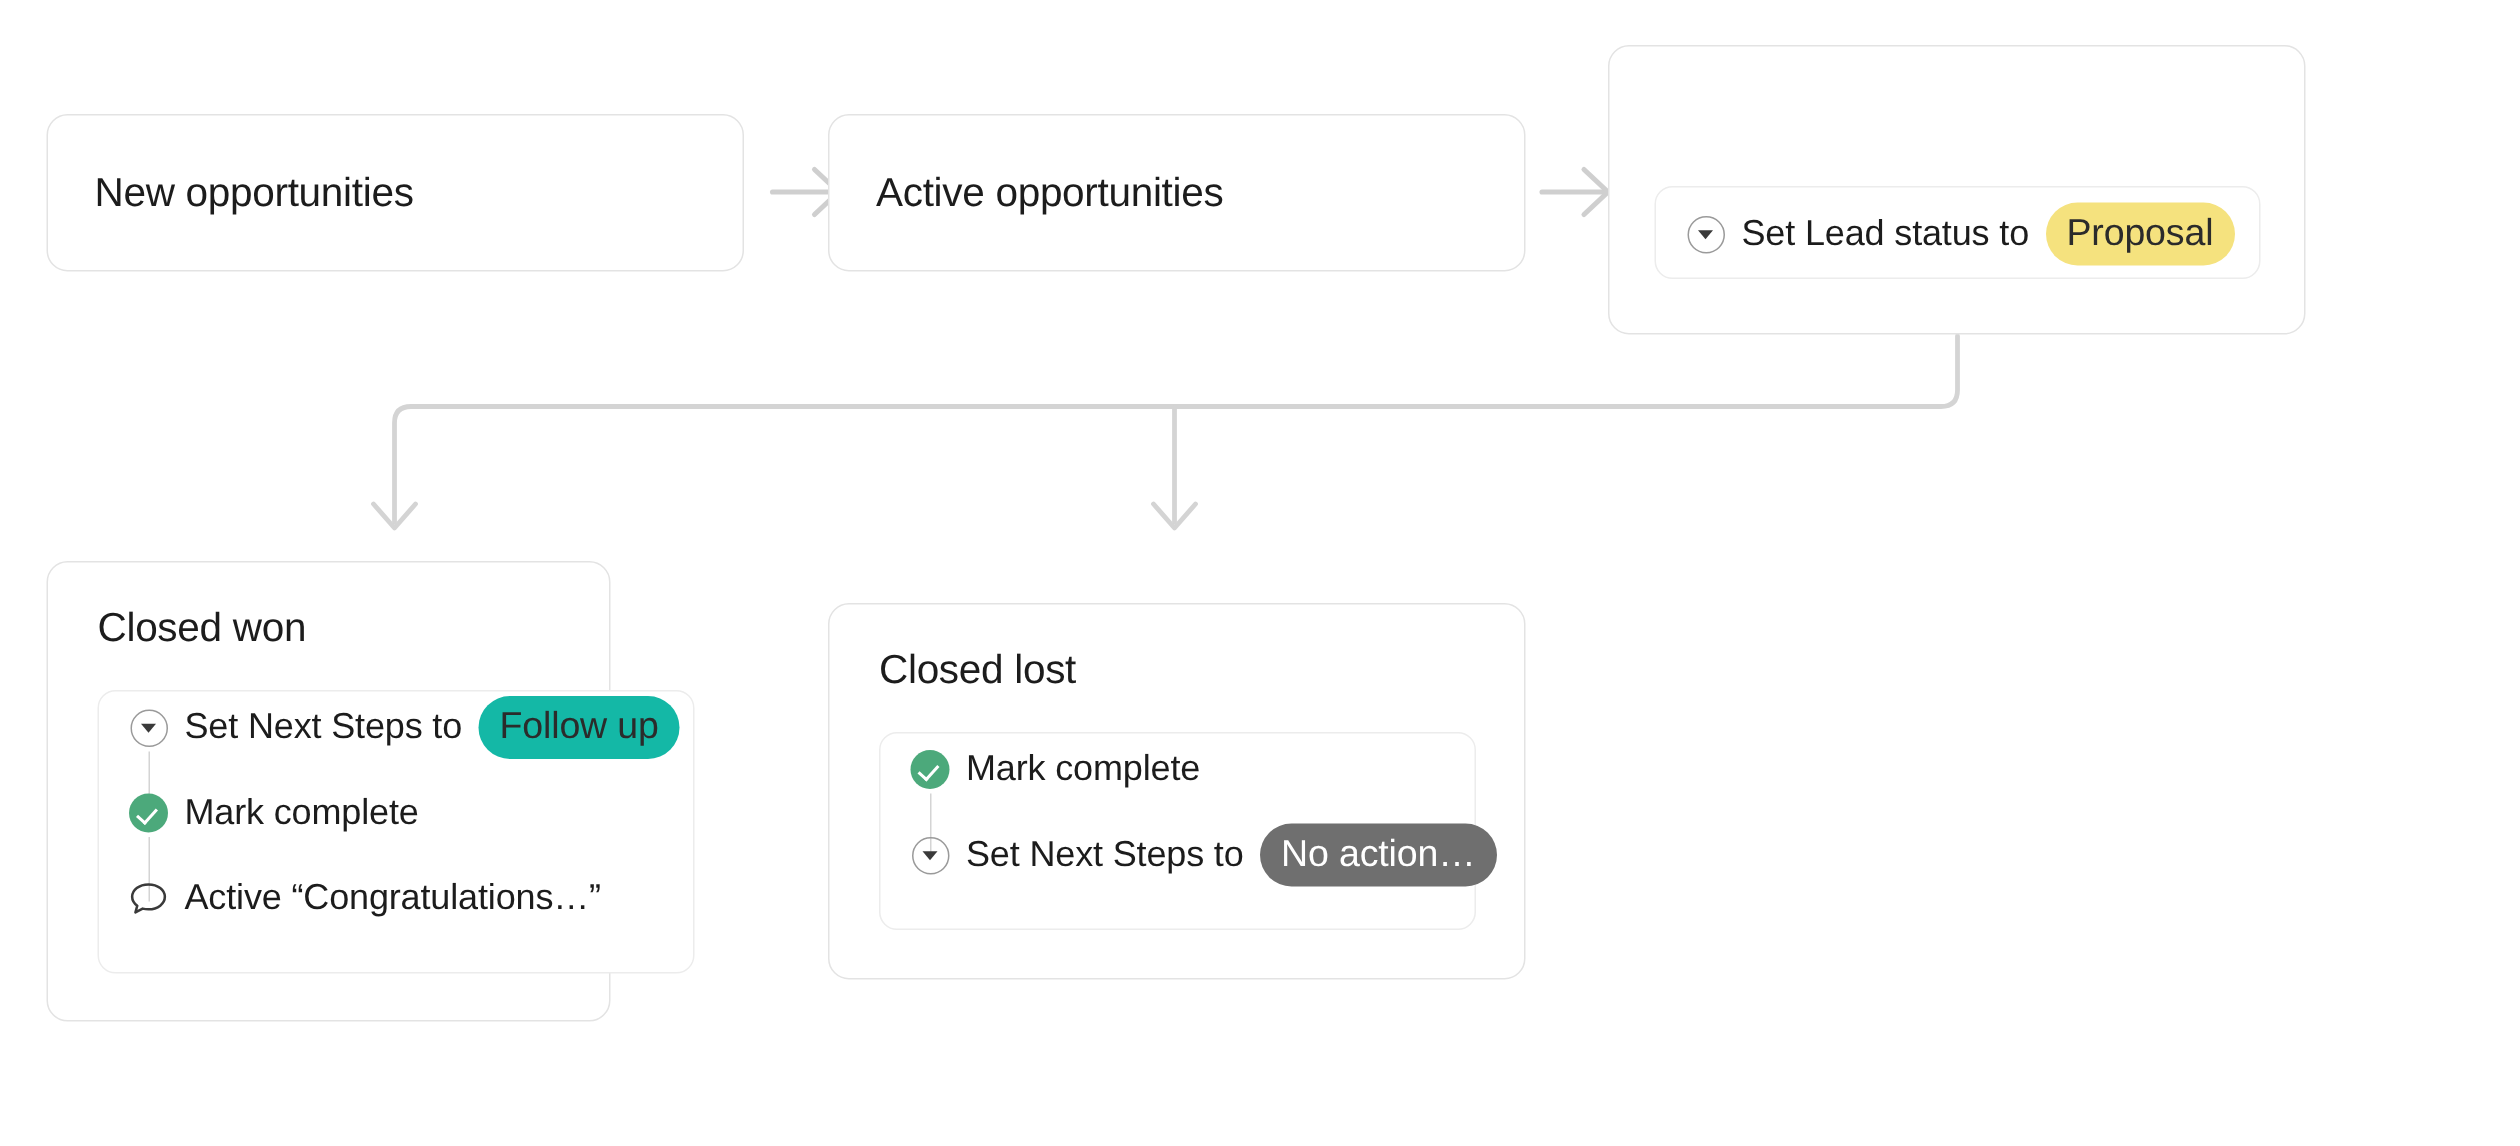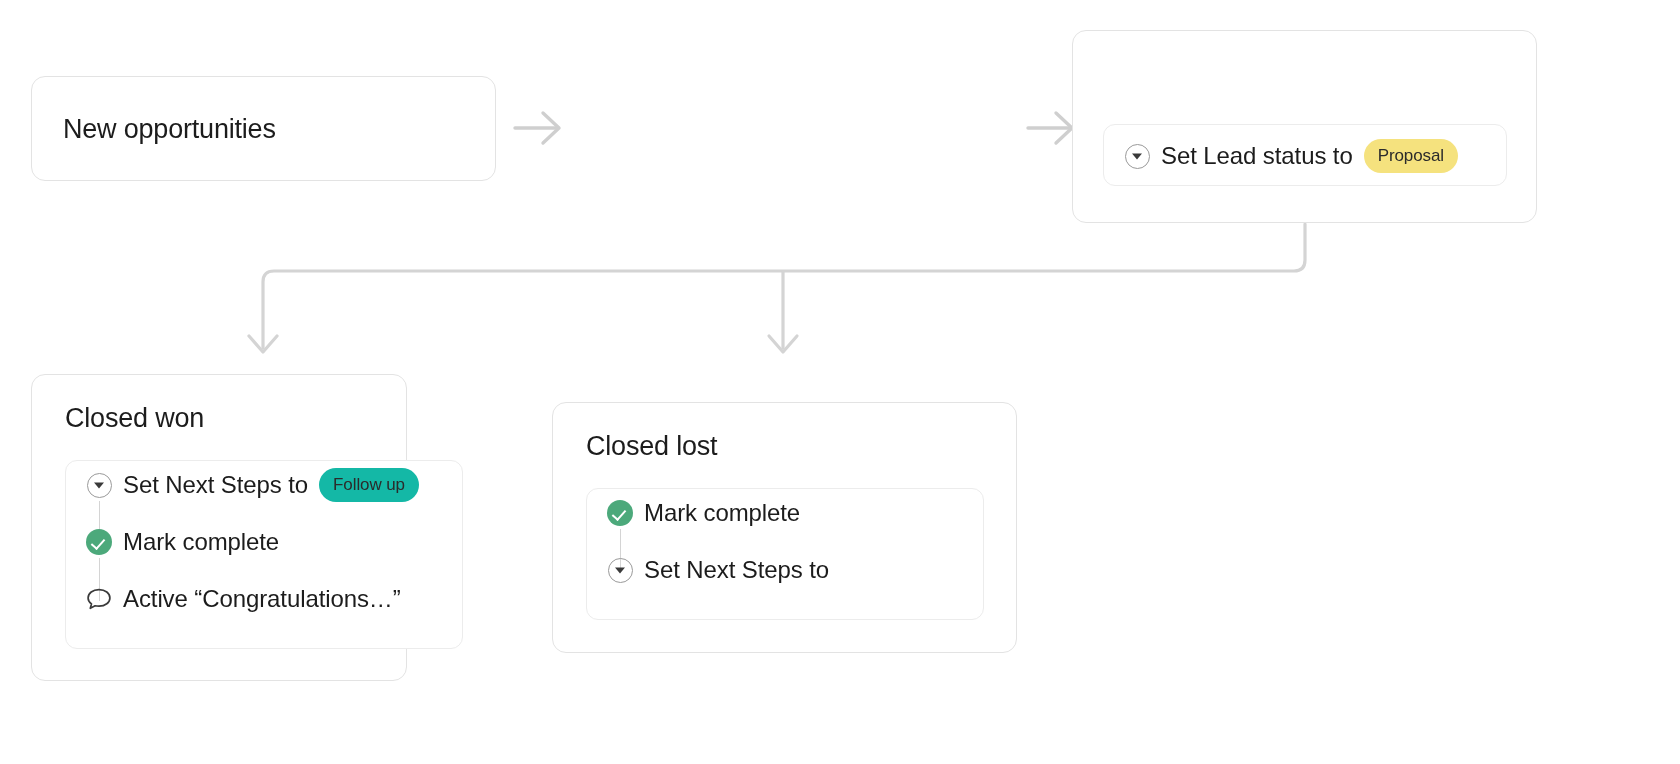--- a/index.html
+++ b/index.html
@@ -103,21 +103,21 @@
   
   .icon-link {
     position: absolute;
     width: 1.6px;
     background: #D4D4D4;
   }
 
   .badge {
     display: inline-block;
     border-radius: 999px;
-    font-size: 17px;
+    font-size: 25px;
     line-height: 1;
     padding: 8px 14px 9px 14px;
     margin-left: 11px;
     letter-spacing: -0.1px;
   }
   .badge-yellow { background: #F5E27E; color: #2B2B2B; }
   .badge-pink   { background: #14b8a6; color: #2B2B2B; }
   .badge-gray   { background: #6F6F6F; color: #ffffff; }
 
   .conn { position: absolute; }
@@ -147,20 +147,23 @@
         <path d="M783 272 V348" stroke="#D4D4D4" stroke-width="3.2" stroke-linecap="round"></path>
         <path d="M769 336 L783 352 L797 336" stroke="#D4D4D4" stroke-width="3.2" stroke-linecap="round" stroke-linejoin="round" fill="none"></path>
       </g>
     </svg>
   </div>
 
   <div class="card" style="left:31px;top:76px;width:465px;height:105px;">
     <div class="card-title centered">New opportunities</div>
   </div>
 
+  <div class="card" style="left:552px;top:76px;width:465px;height:105px;">
+    <div class="card-title centered">Active opportunities</div>
+  </div>
 
   <div class="card" style="left:1072px;top:30px;width:465px;height:193px;">
 
     <div class="action-box" style="left:30px;top:93px;width:404px;height:62px;text-align:center;">
       <div class="action-row" style="left:20px;top:15px;">
         <span class="icon-wrap">
           <span class="ic-dropdown"></span>
         </span>
         <span class="action-text">Set Lead status to</span>
         <span class="badge badge-yellow">Proposal</span>
@@ -218,17 +221,18 @@
           <span class="ic-check"></span>
         </span>
         <span class="action-text">Mark complete</span>
       </div>
 
       <div class="action-row" style="left:20px;top:65px;">
         <span class="icon-wrap">
           <span class="ic-dropdown"></span>
         </span>
         <span class="action-text">Set Next Steps to</span>
+        <span class="badge badge-gray">No action…</span>
       </div>
     </div>
   </div>
 
 </div>
 
 </body></html>

